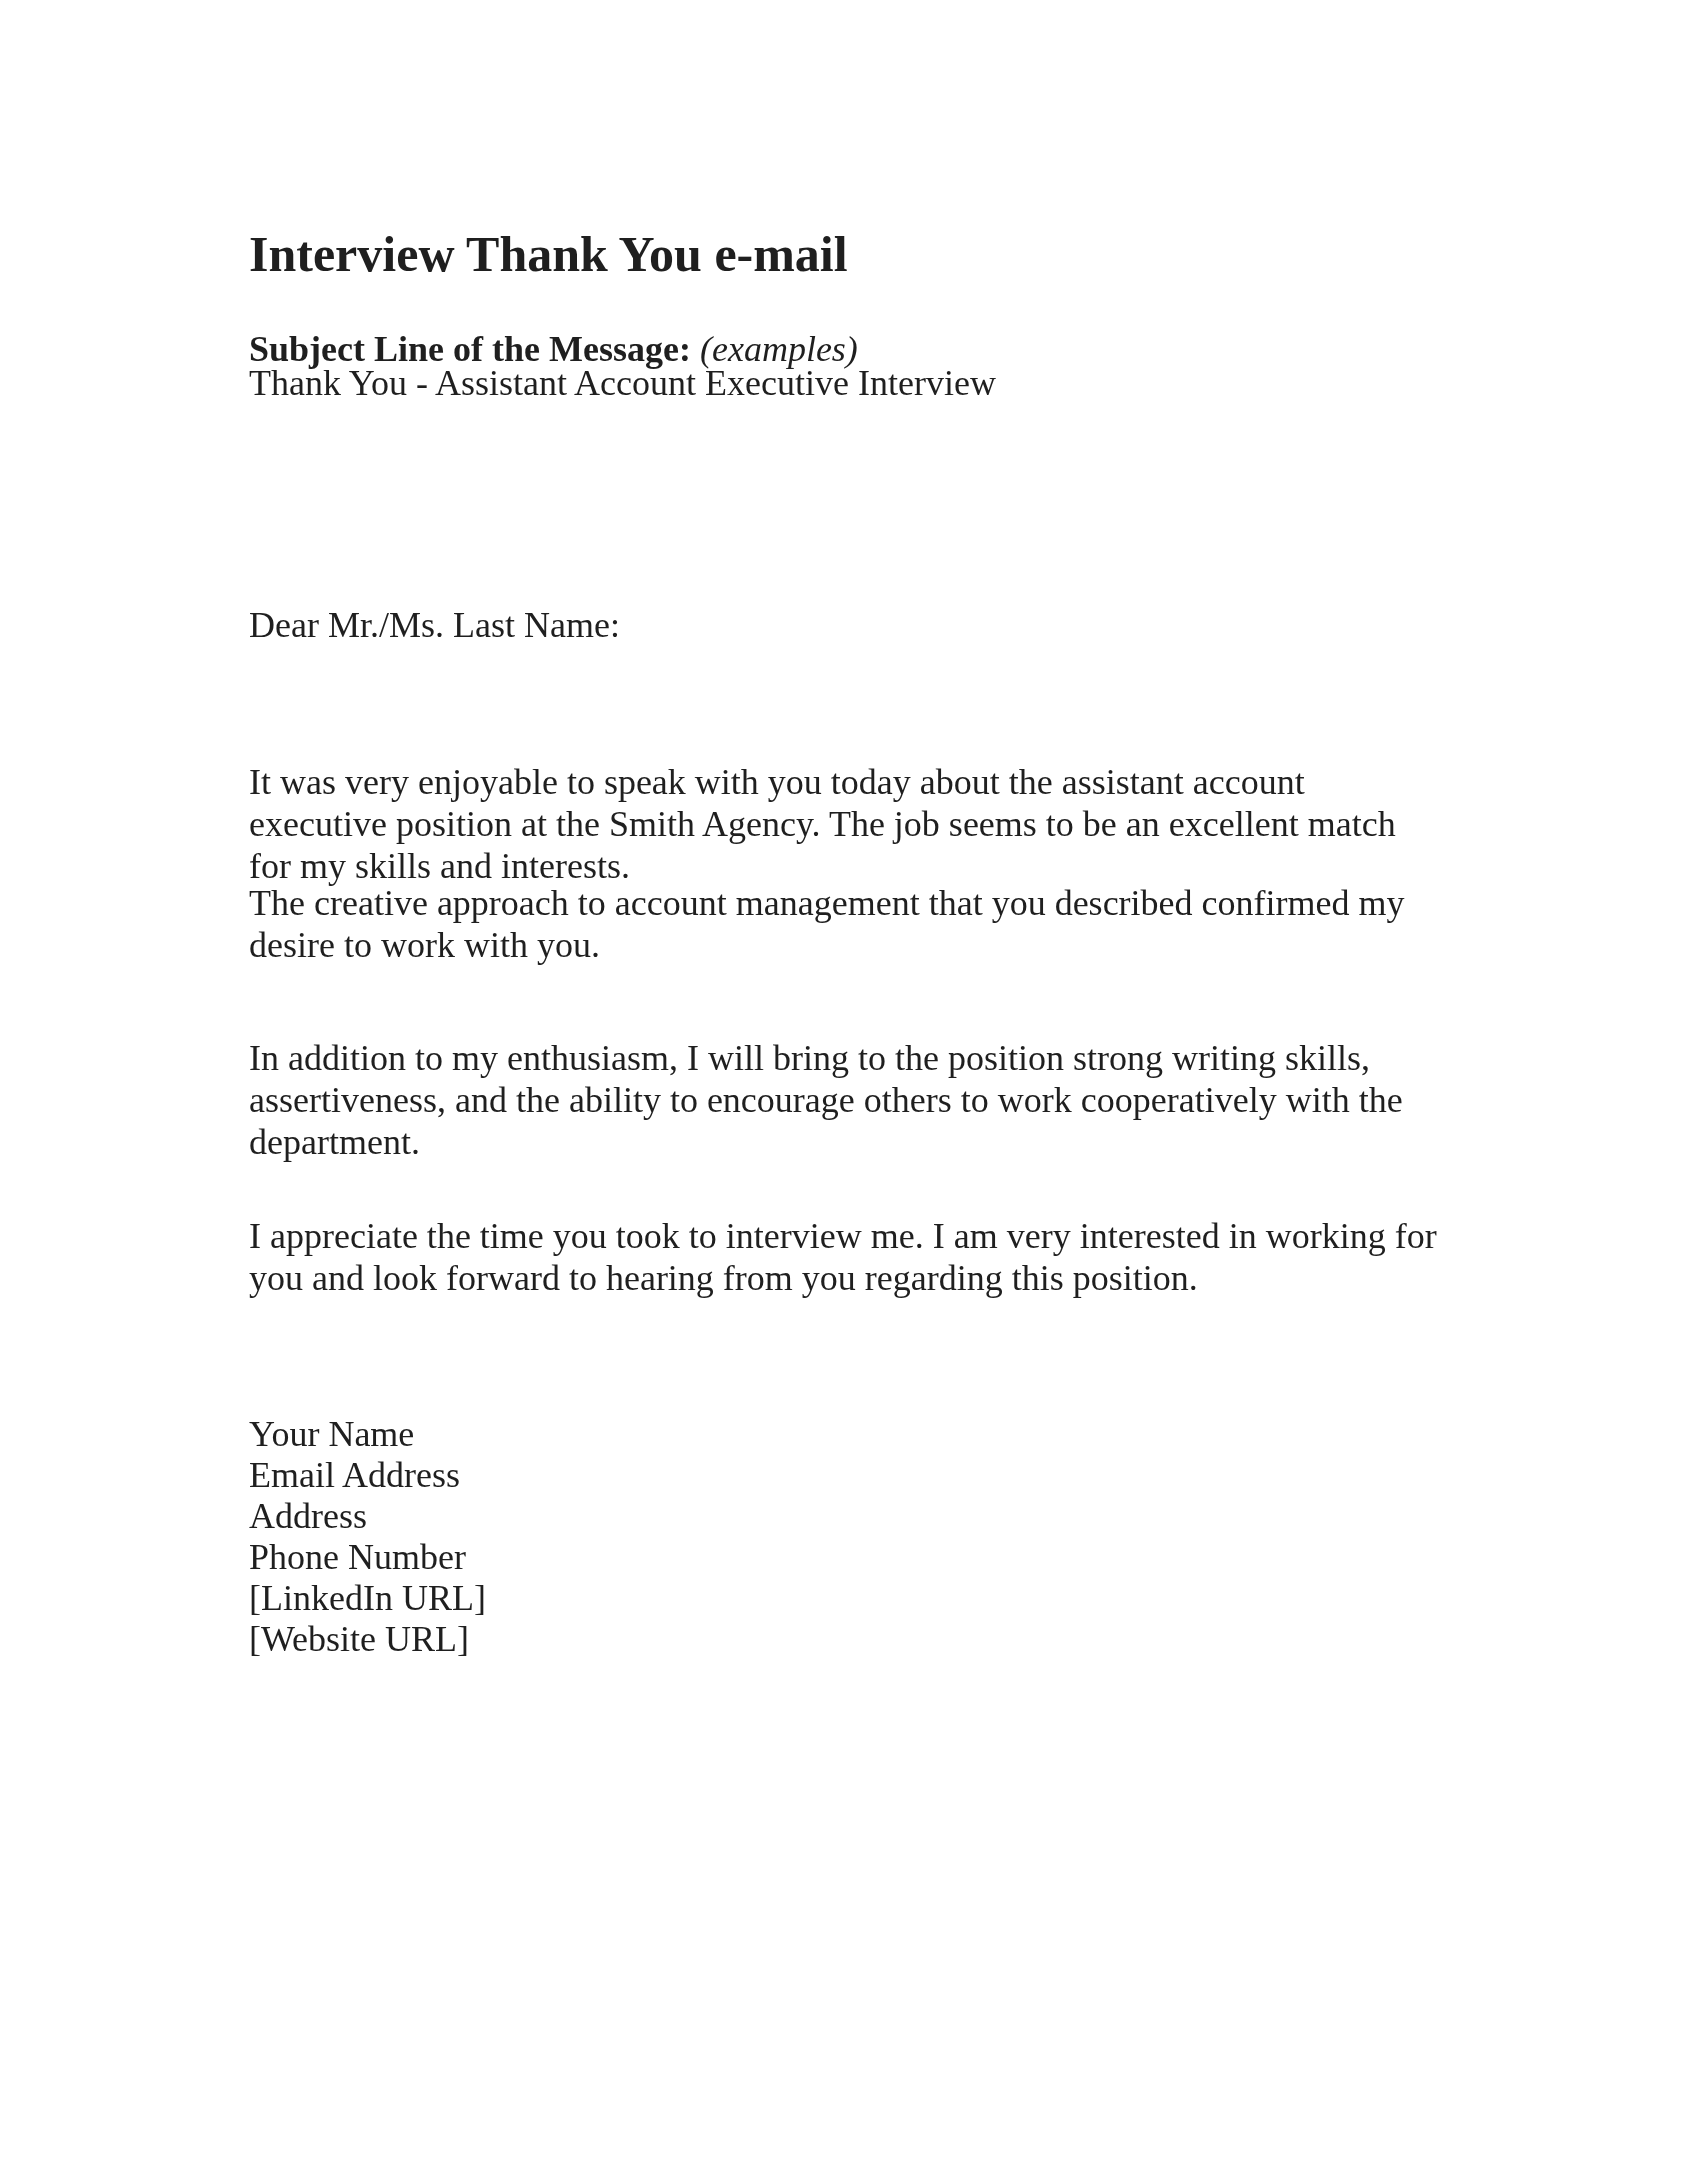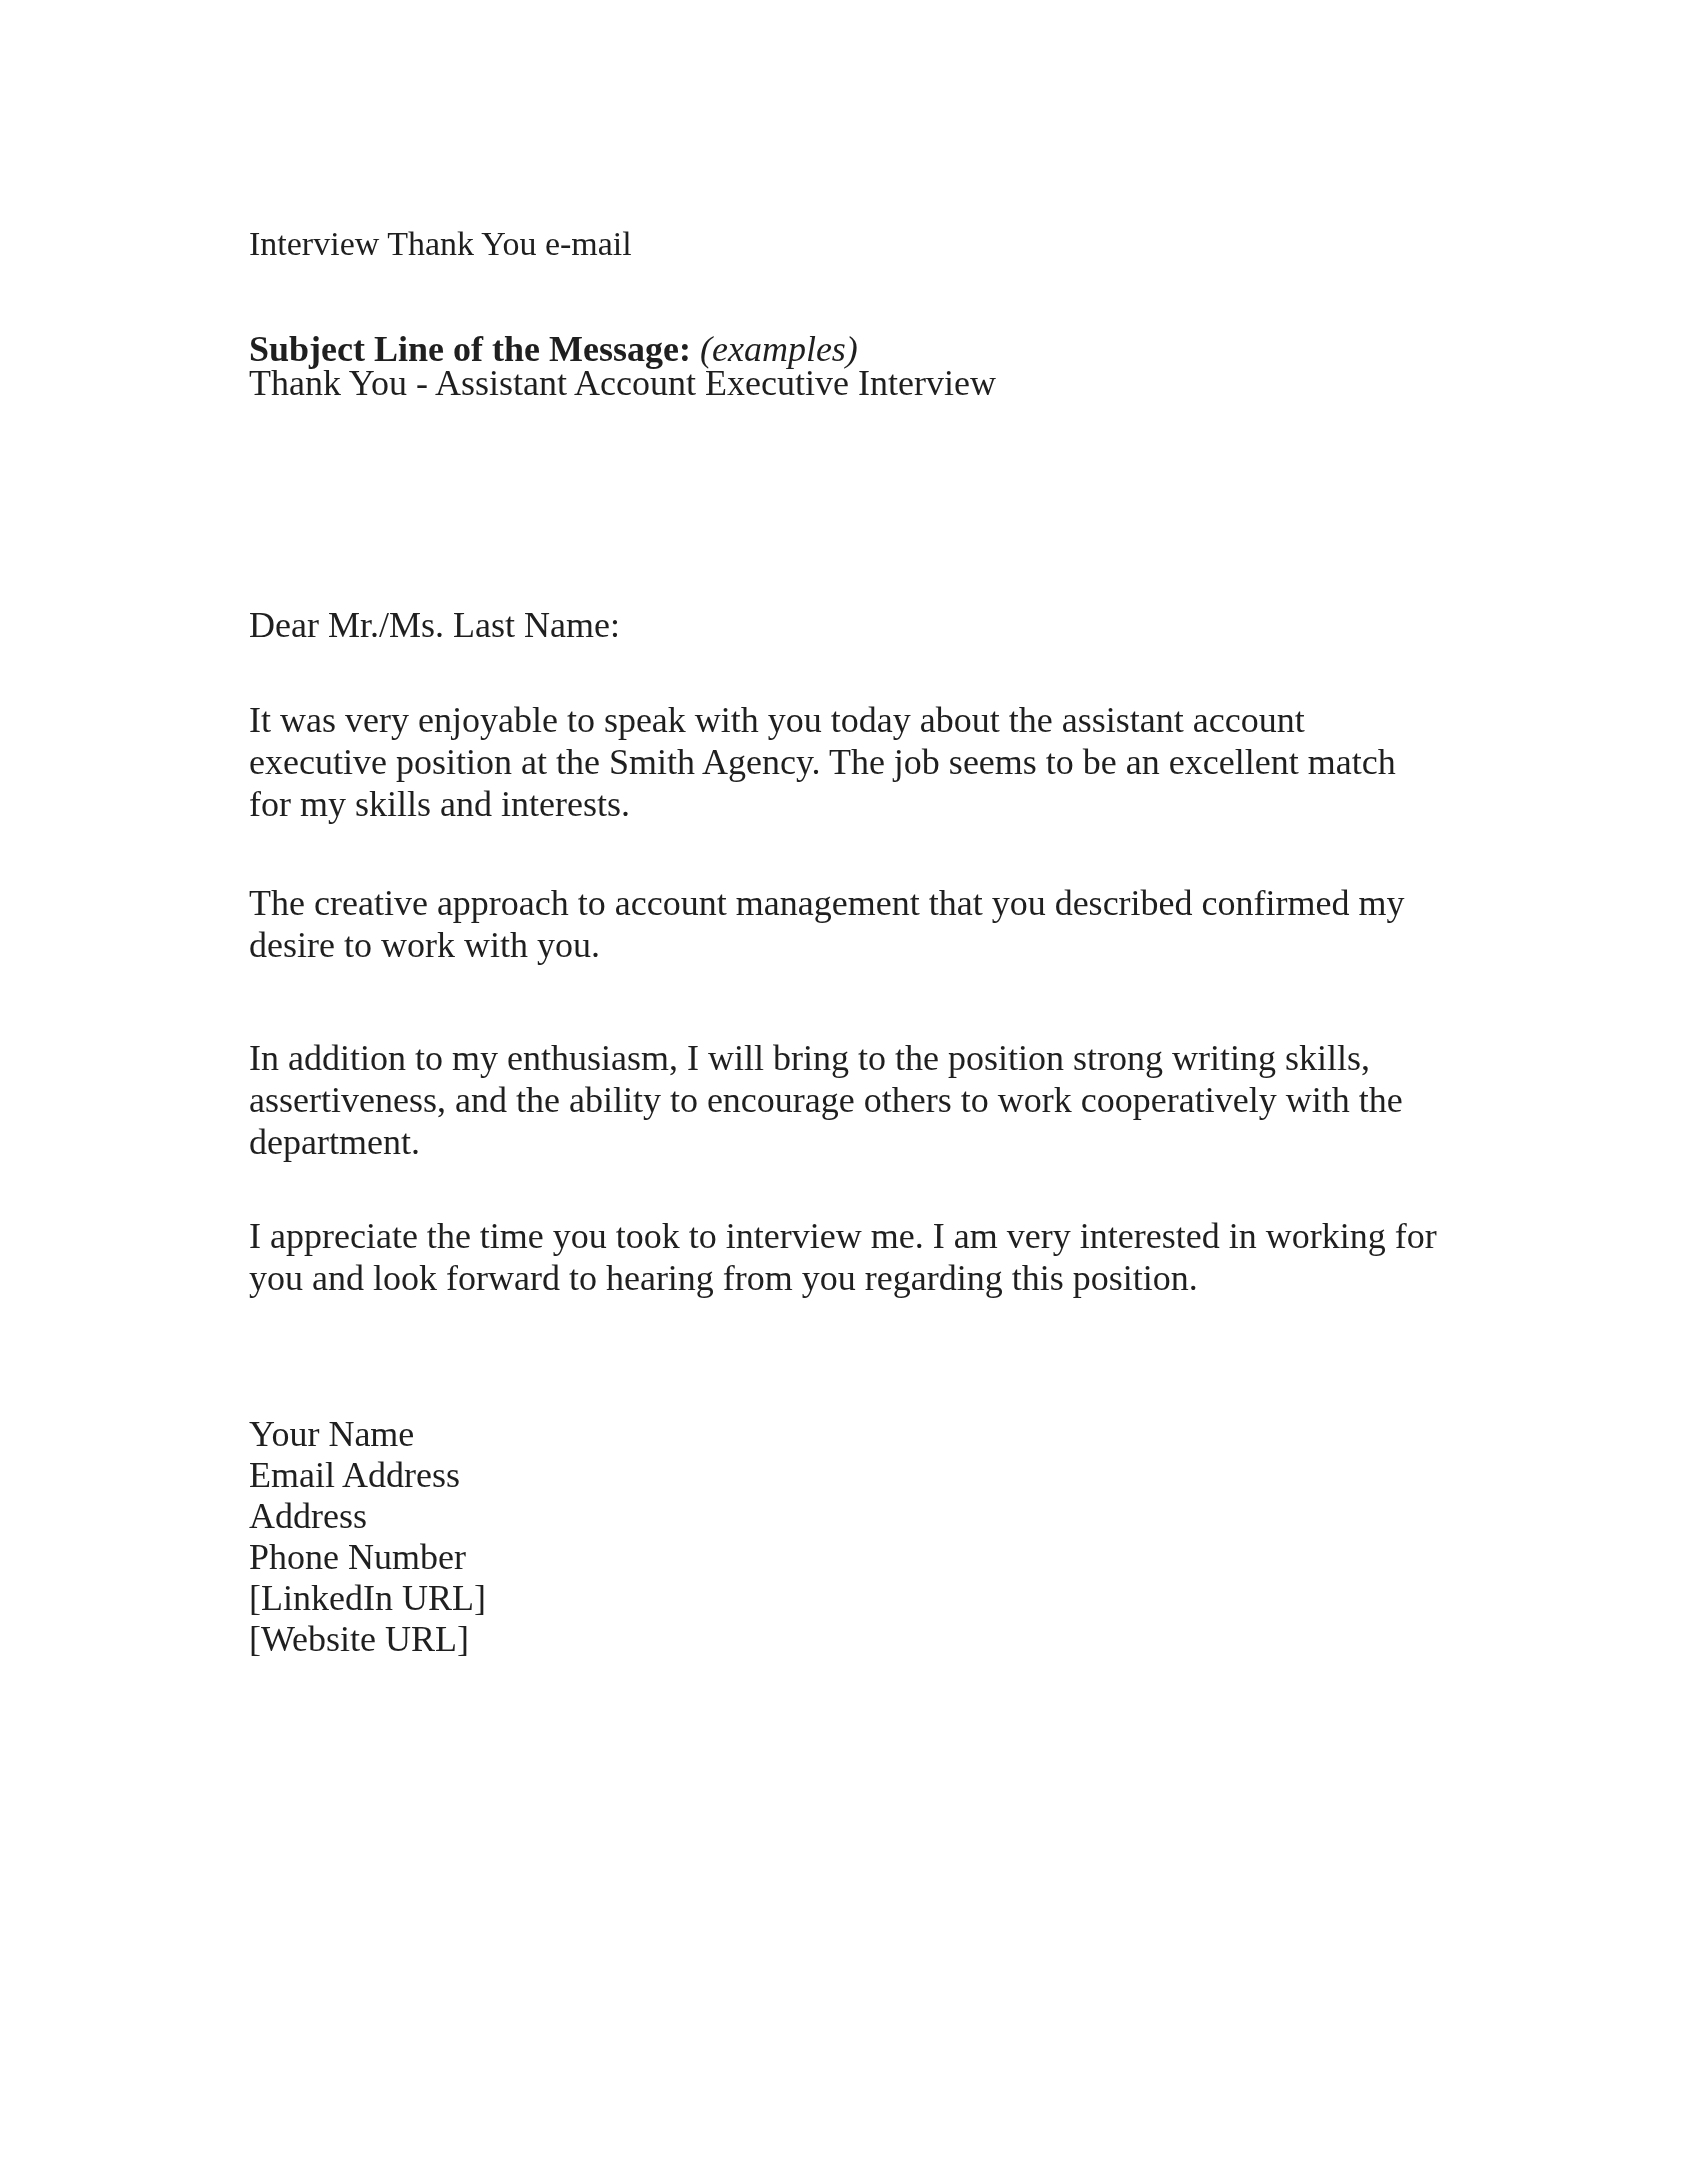--- a/index.html
+++ b/index.html
@@ -19,31 +19,31 @@
   .block {
     position: absolute;
     left: 249px;
     width: 1397px;
     font-size: 36px;
     line-height: 42px;
     white-space: pre-line;
   }
   .doc-title {
     top: 196px;
-    font-size: 34px;
+    font-size: 50px;
     line-height: 49px;
-    font-weight: normal;
+    font-weight: bold;
   }
   .subject-line   { top: 286px; }
   .subject-label  { font-weight: bold; font-family: Liberation Serif, serif; }
   .subject-note   { font-style: italic; }
   .subject-value  { top: 362px; }
   .body-label     { top: 524px; font-weight: bold; }
   .salutation     { top: 604px; }
-  .para-1         { top: 663px; }
+  .para-1         { top: 725px; }
   .para-2         { top: 846px; }
   .para-3         { top: 1001px; margin-top: 36px; }
   .para-4         { top: 1179px; }
   .closing        { top: 1331px; }
   .signature      { top: 1414px; line-height: 41px; }
 </style>
 </head>
 <body>
 
 <div class="page">

